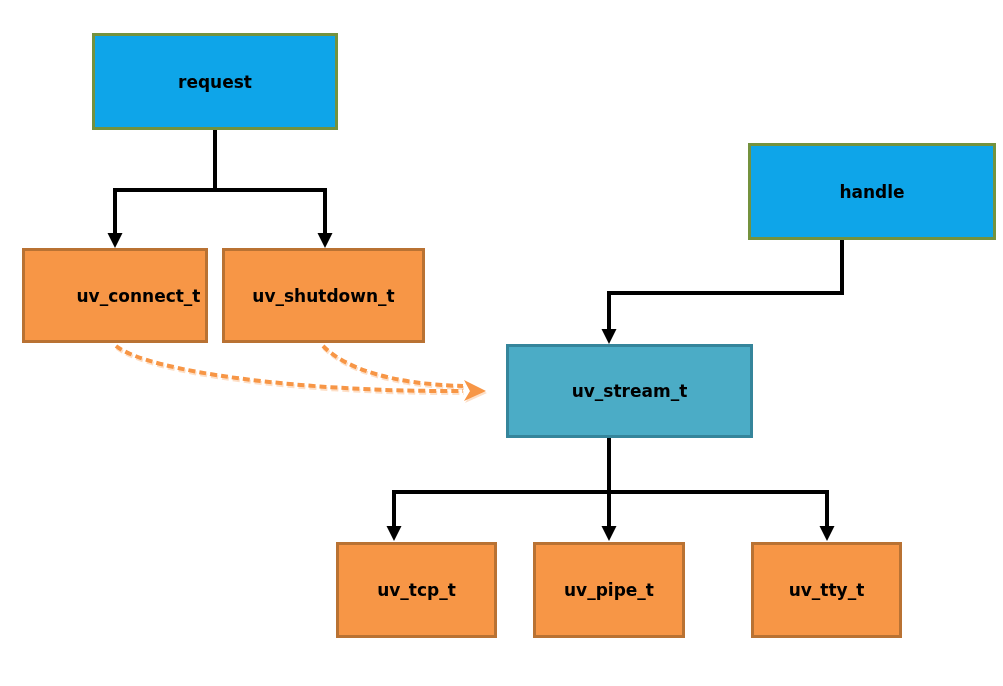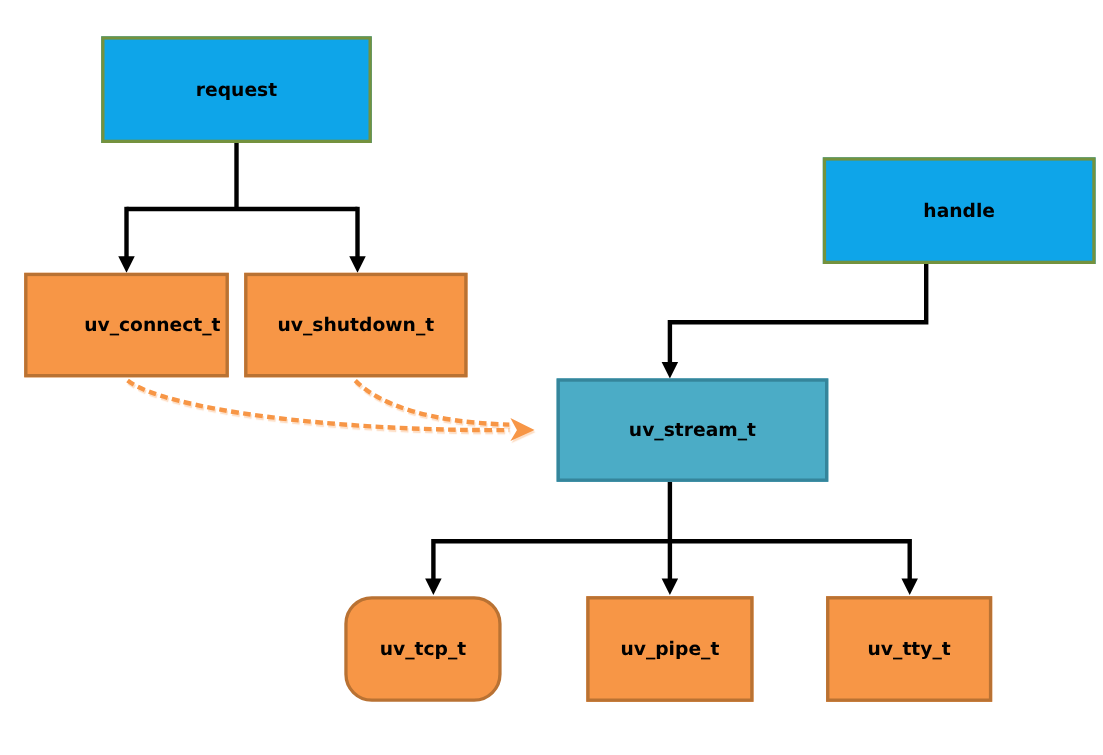--- a/index.html
+++ b/index.html
@@ -108,21 +108,21 @@
   </div>
 
   <div class="node orange" style="left:222px; top:248px; width:203px; height:95px;">
     <span class="node-label">uv_shutdown_t</span>
   </div>
 
   <div class="node blue" style="left:486px; top:344px; width:247px; height:94px;margin-left:20px;">
     <span class="node-label">uv_stream_t</span>
   </div>
 
-  <div class="node orange" style="left:313px; top:542px; width:143px; height:96px;border-radius:25px;">
+  <div class="node orange" style="left:336px; top:542px; width:161px; height:96px;">
     <span class="node-label">uv_tcp_t</span>
   </div>
 
   <div class="node orange" style="left:533px; top:542px; width:152px; height:96px;">
     <span class="node-label">uv_pipe_t</span>
   </div>
 
   <div class="node orange" style="left:751px; top:542px; width:151px; height:96px;">
     <span class="node-label">uv_tty_t</span>
   </div>

